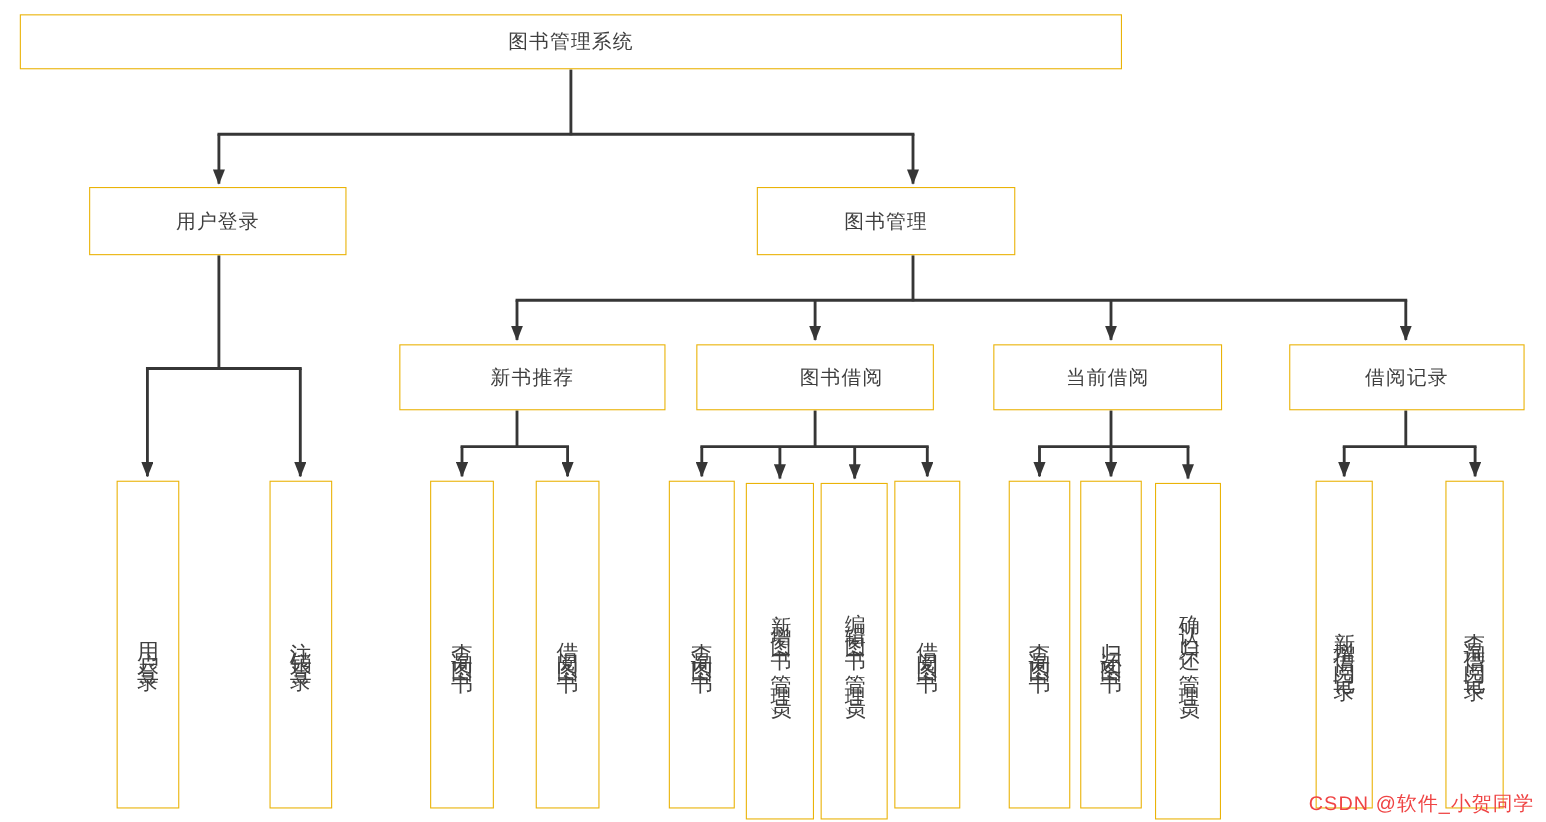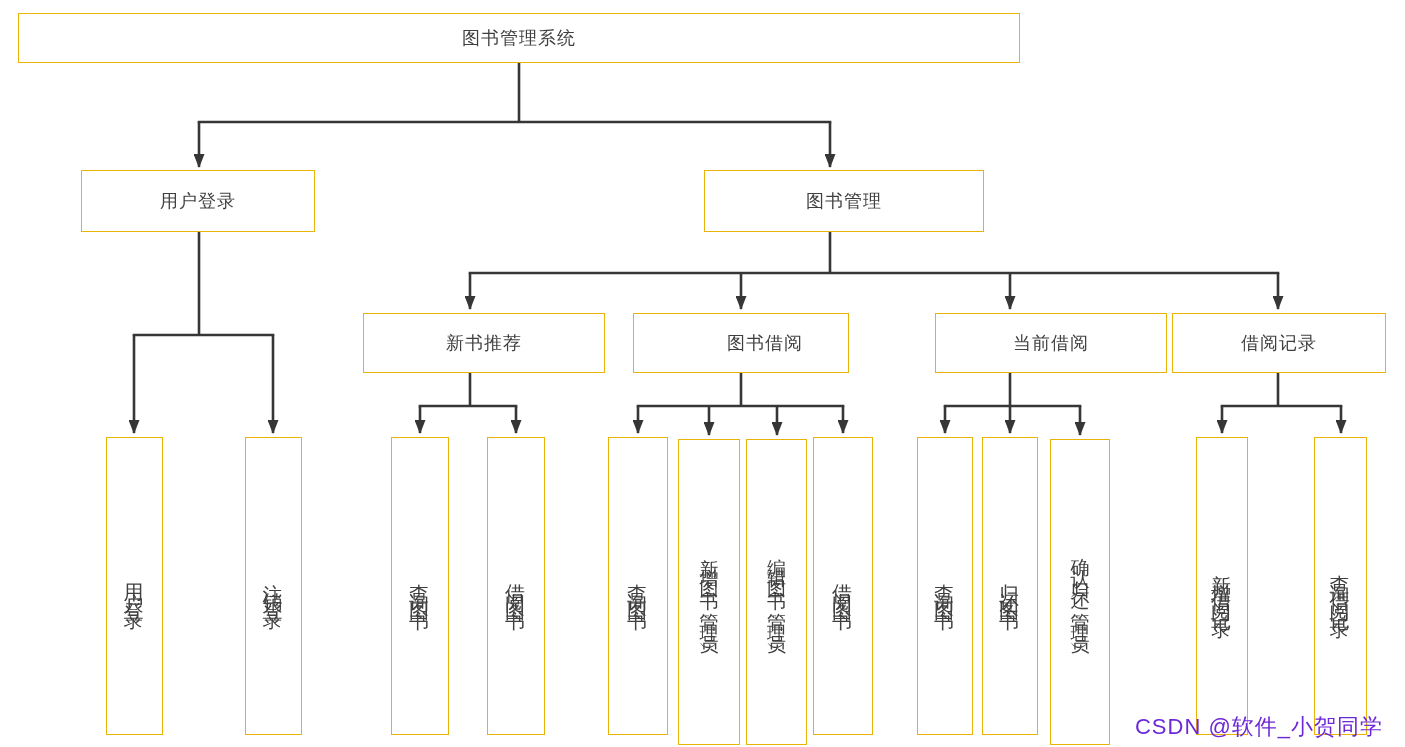--- a/index.html
+++ b/index.html
@@ -35,24 +35,24 @@
     font-size: 20px;
     letter-spacing: 9px;
     white-space: nowrap;
   }
   .node.v.long span {
     font-size: 19px;
     letter-spacing: 11px;
   }
   .watermark {
     position: absolute;
-    right: 22px;
+    right: 10px;
     bottom: 5px;
-    font-size: 22px;
-    color: #6d28d9;
+    font-size: 18px;
+    color: #ef4444;
     letter-spacing: 1px;
     z-index: 3;
     white-space: nowrap;
   }
 </style>
 </head>
 <body>
 
 <div class="canvas">
 
@@ -106,31 +106,31 @@
     </g>
   </svg>
 
   <div class="node h" style="left:18px; top:13px; width:1002px; height:50px;">
     <span>图书管理系统</span>
   </div>
 
   <div class="node h" style="left:81px; top:170px; width:234px; height:62px;">
     <span>用户登录</span>
   </div>
-  <div class="node h" style="left:704px; top:170px; width:280px; height:62px;justify-content:center;">
+  <div class="node h" style="left:688px; top:170px; width:235px; height:62px;justify-content:center;">
     <span>图书管理</span>
   </div>
 
   <div class="node h" style="left:363px; top:313px; width:242px; height:60px;">
     <span>新书推荐</span>
   </div>
   <div class="node h" style="left:633px; top:313px; width:216px; height:60px;padding-left:48px;">
     <span>图书借阅</span>
   </div>
-  <div class="node h" style="left:903px; top:313px; width:232px; height:60px;margin-left:32px;">
+  <div class="node h" style="left:903px; top:313px; width:208px; height:60px;">
     <span>当前借阅</span>
   </div>
   <div class="node h" style="left:1172px; top:313px; width:214px; height:60px;">
     <span>借阅记录</span>
   </div>
 
   <div class="node v" style="left:106px; top:437px; width:57px; height:298px;">
     <span>用户登录</span>
   </div>
   <div class="node v" style="left:245px; top:437px; width:57px; height:298px;">

